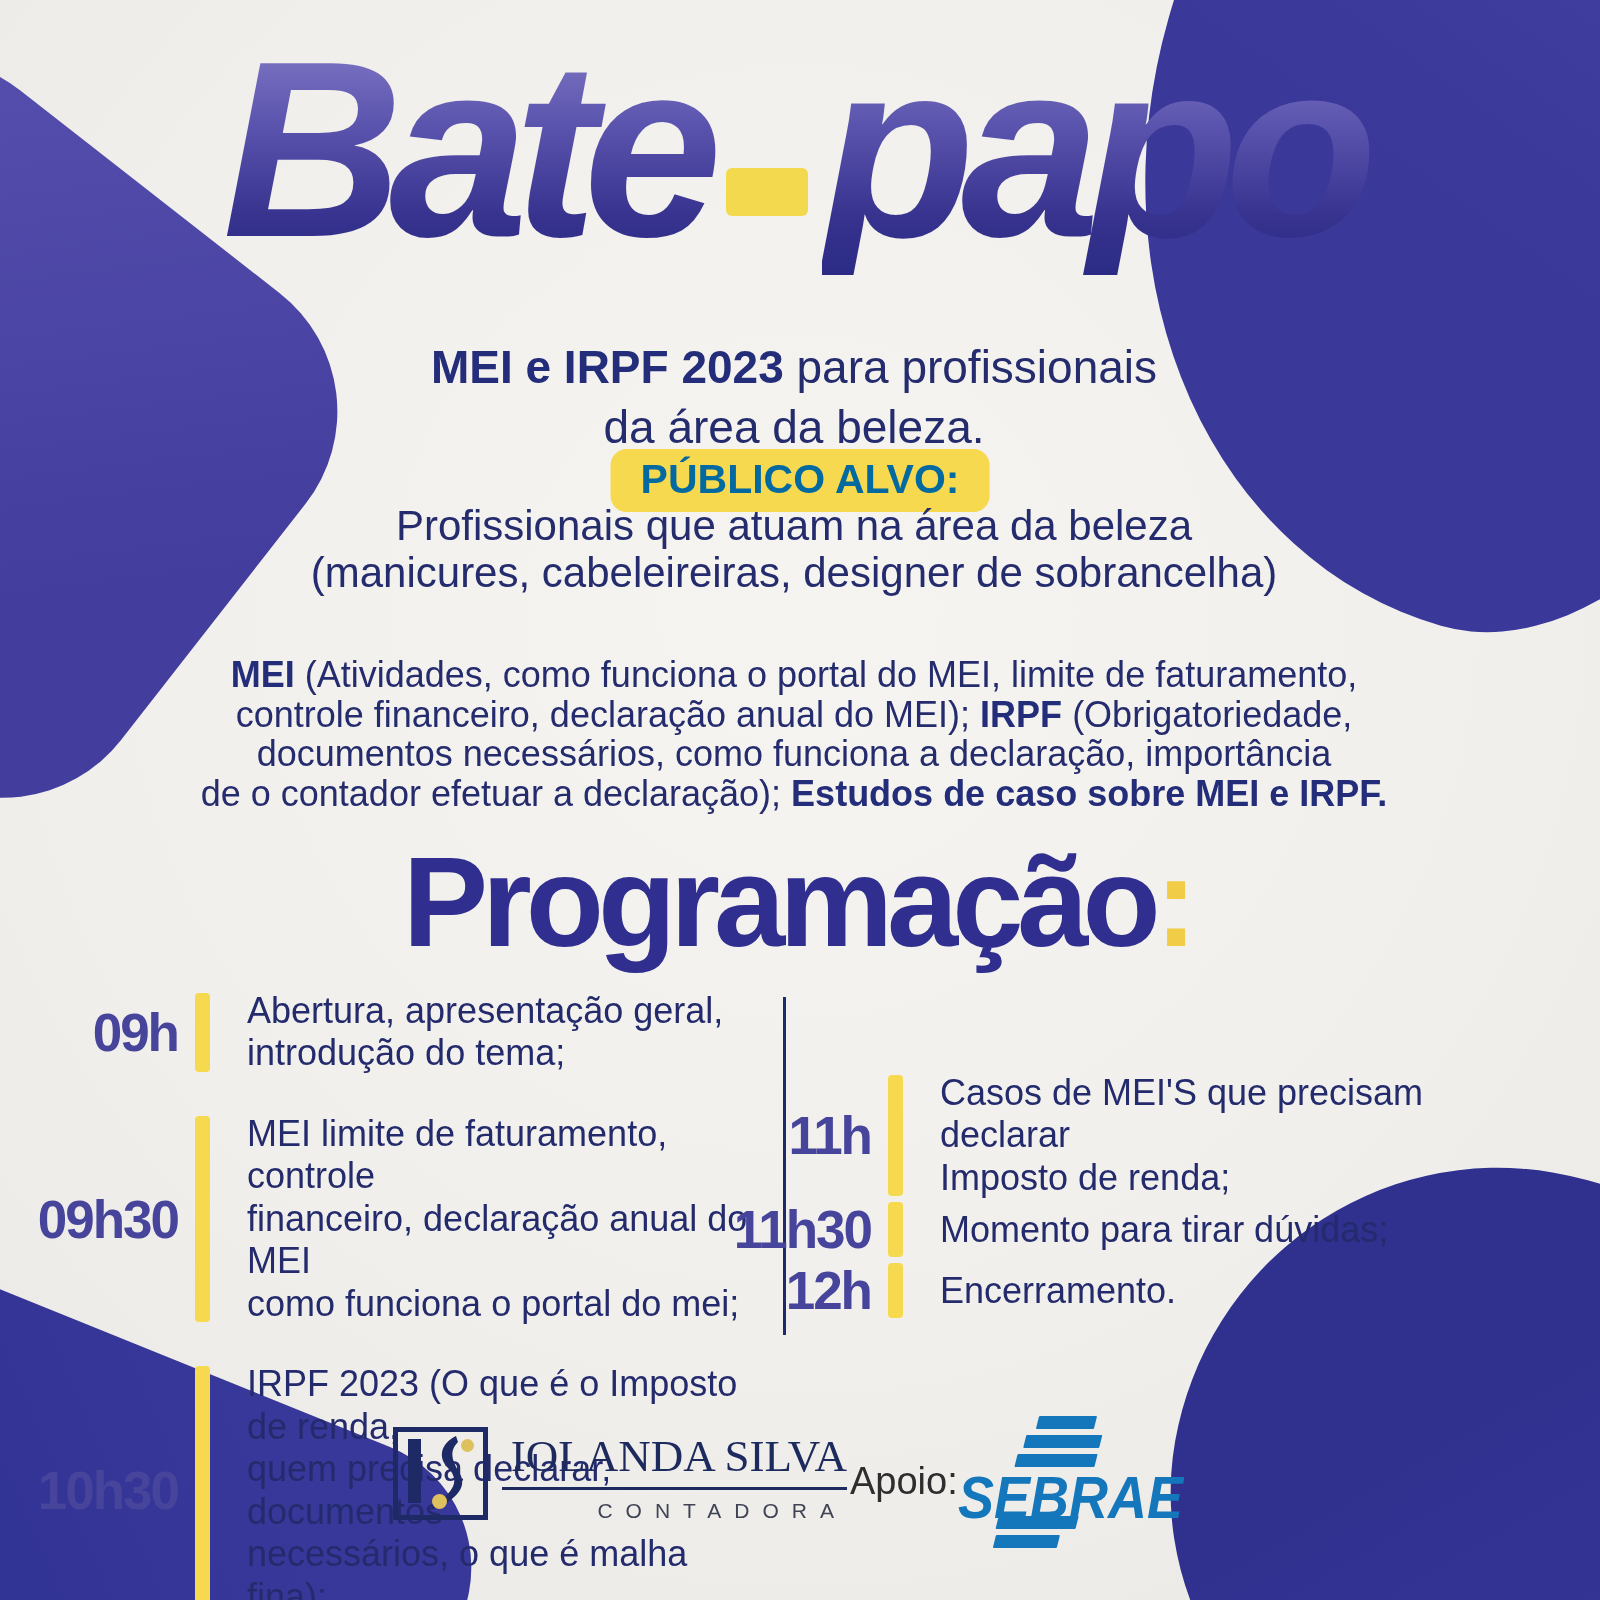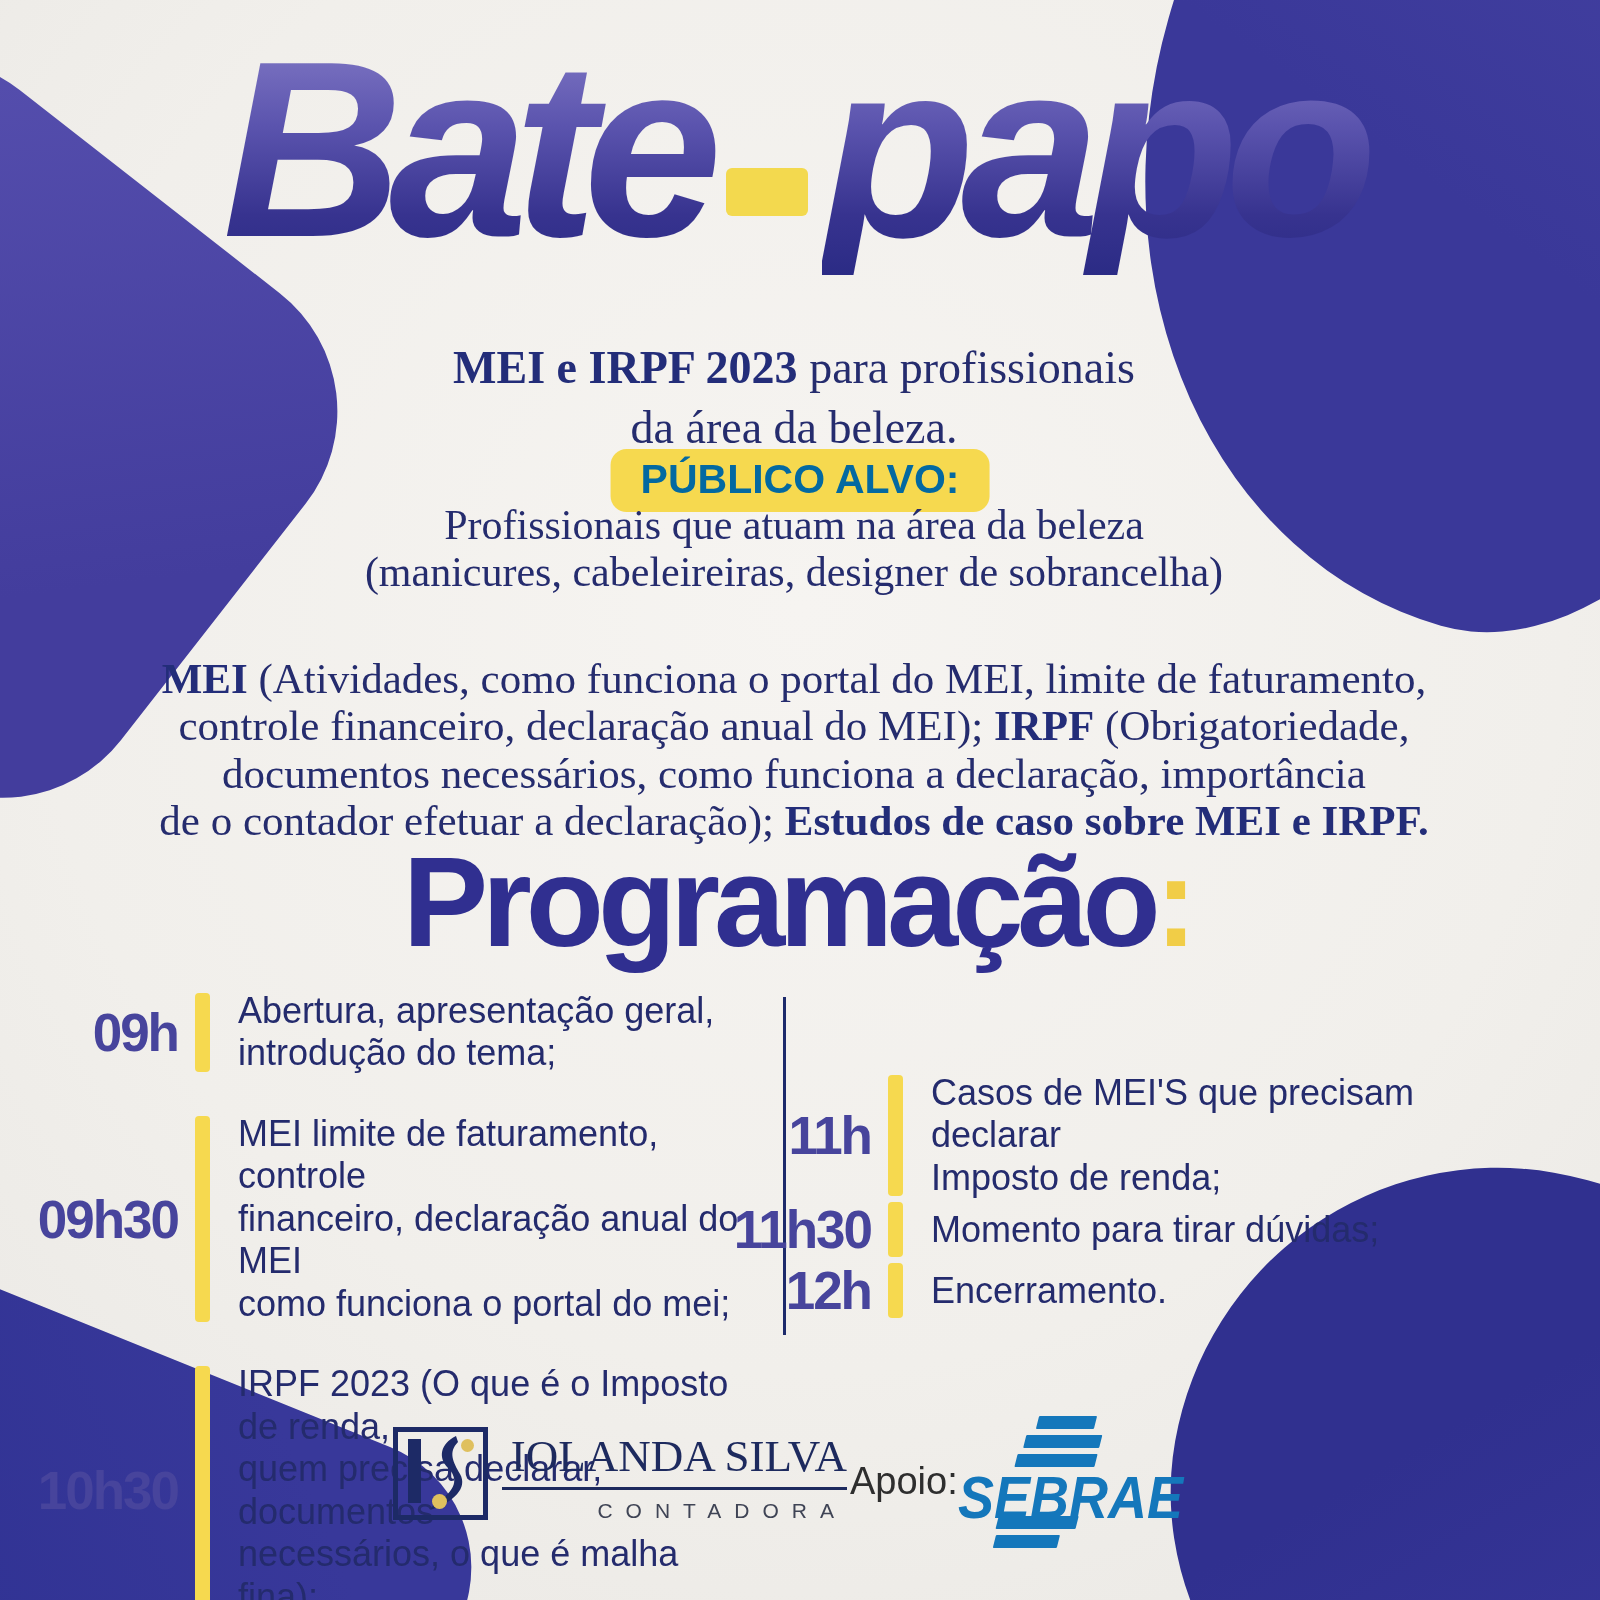--- a/index.html
+++ b/index.html
@@ -18,44 +18,44 @@
            transform:rotate(22deg);background:linear-gradient(45deg,#2a2e8e 0%,#38389a 80%);}
   
   .title{position:absolute;top:25px;left:0;right:0;display:flex;justify-content:center;
          align-items:flex-start;line-height:1;font-weight:bold;font-size:250px;letter-spacing:-14px;}
   .title .w{display:inline-block;padding-right:14px;
         background:linear-gradient(180deg,#867dc8 0%,#5b54ae 40%,#37338f 76%,#2b2b85 100%);
         -webkit-background-clip:text;background-clip:text;color:transparent;font-style:italic;}
   .hyphen{flex:none;width:82px;height:48px;border-radius:6px;background:#f3d94e;
           margin:143px 14px 0 4px;}
   
-  .centered{position:absolute;left:0;right:12px;text-align:center;font-family:Liberation Serif, serif;}
+  .centered{position:absolute;left:0;right:12px;text-align:center;}
   .subtitle{top:338px;font-size:46px;line-height:1.3;color:#252c6e;}
   .subtitle b,.topics b{font-weight:bold;color:#232d79;}
   .pill{position:absolute;left:50%;transform:translateX(-50%);background:#f6d94f;color:#0369a1;
         font-weight:bold;font-size:41px;padding:7px 30px 9px;border-radius:16px;white-space:nowrap;}
   .pill-audience{top:449px;}
   .audience{top:502px;font-size:42px;line-height:1.12;color:#252c6e;}
   .pill-topics{top:603px;}
-  .topics{top:655px;font-size:43px;line-height:1.1;color:#252c6e;}
+  .topics{top:655px;font-size:36px;line-height:1.1;color:#252c6e;}
   
   .program{position:absolute;top:838px;left:0;right:0;margin:0;text-align:center;
            font-size:128px;font-weight:bold;letter-spacing:-6px;color:#302f90;line-height:1;}
   .program .colon{color:#f1cd47;letter-spacing:0;}
   
   .schedule{position:absolute;top:990px;left:0;right:0;height:390px;}
   .divider{position:absolute;left:783px;top:7px;width:3px;height:338px;background:#1d2a6b;}
   .col{position:absolute;display:flex;flex-direction:column;}
   .col-left{left:28px;top:0;width:730px;gap:38px;}
   .col-right{left:721px;top:82px;width:830px;}
   .row{display:flex;align-items:center;}
   .time{flex:none;width:150px;text-align:right;font-size:53px;font-weight:bold;
         letter-spacing:-2px;color:#47449c;}
   .bar{flex:none;width:15px;align-self:stretch;margin:3px 0 3px 17px;border-radius:4px;background:#f6d94f;}
-  .item-lines{margin-left:28px;font-size:36px;line-height:1.18;color:#242b6d;text-align:left;}
+  .item-lines{margin-left:37px;font-size:36px;line-height:1.18;color:#242b6d;text-align:left;}
   
   .is-box{position:absolute;left:393px;top:1427px;width:95px;height:93px;
           border:5px solid #1d2a66;box-sizing:border-box;}
   .is-ibar{position:absolute;left:10px;top:7px;width:13px;height:64px;background:#1d2a66;}
   .is-s{position:absolute;left:28px;top:4px;}
   .dot{position:absolute;border-radius:50%;background:#dfc05e;}
   .dot-1{right:9px;top:7px;width:13px;height:13px;}
   .dot-2{left:34px;bottom:6px;width:15px;height:15px;}
   .is-text{position:absolute;left:502px;top:1430px;width:345px;text-align:right;}
   .is-name{font-family:"Liberation Serif",serif;font-size:45px;color:#1d2a5e;white-space:nowrap;}

